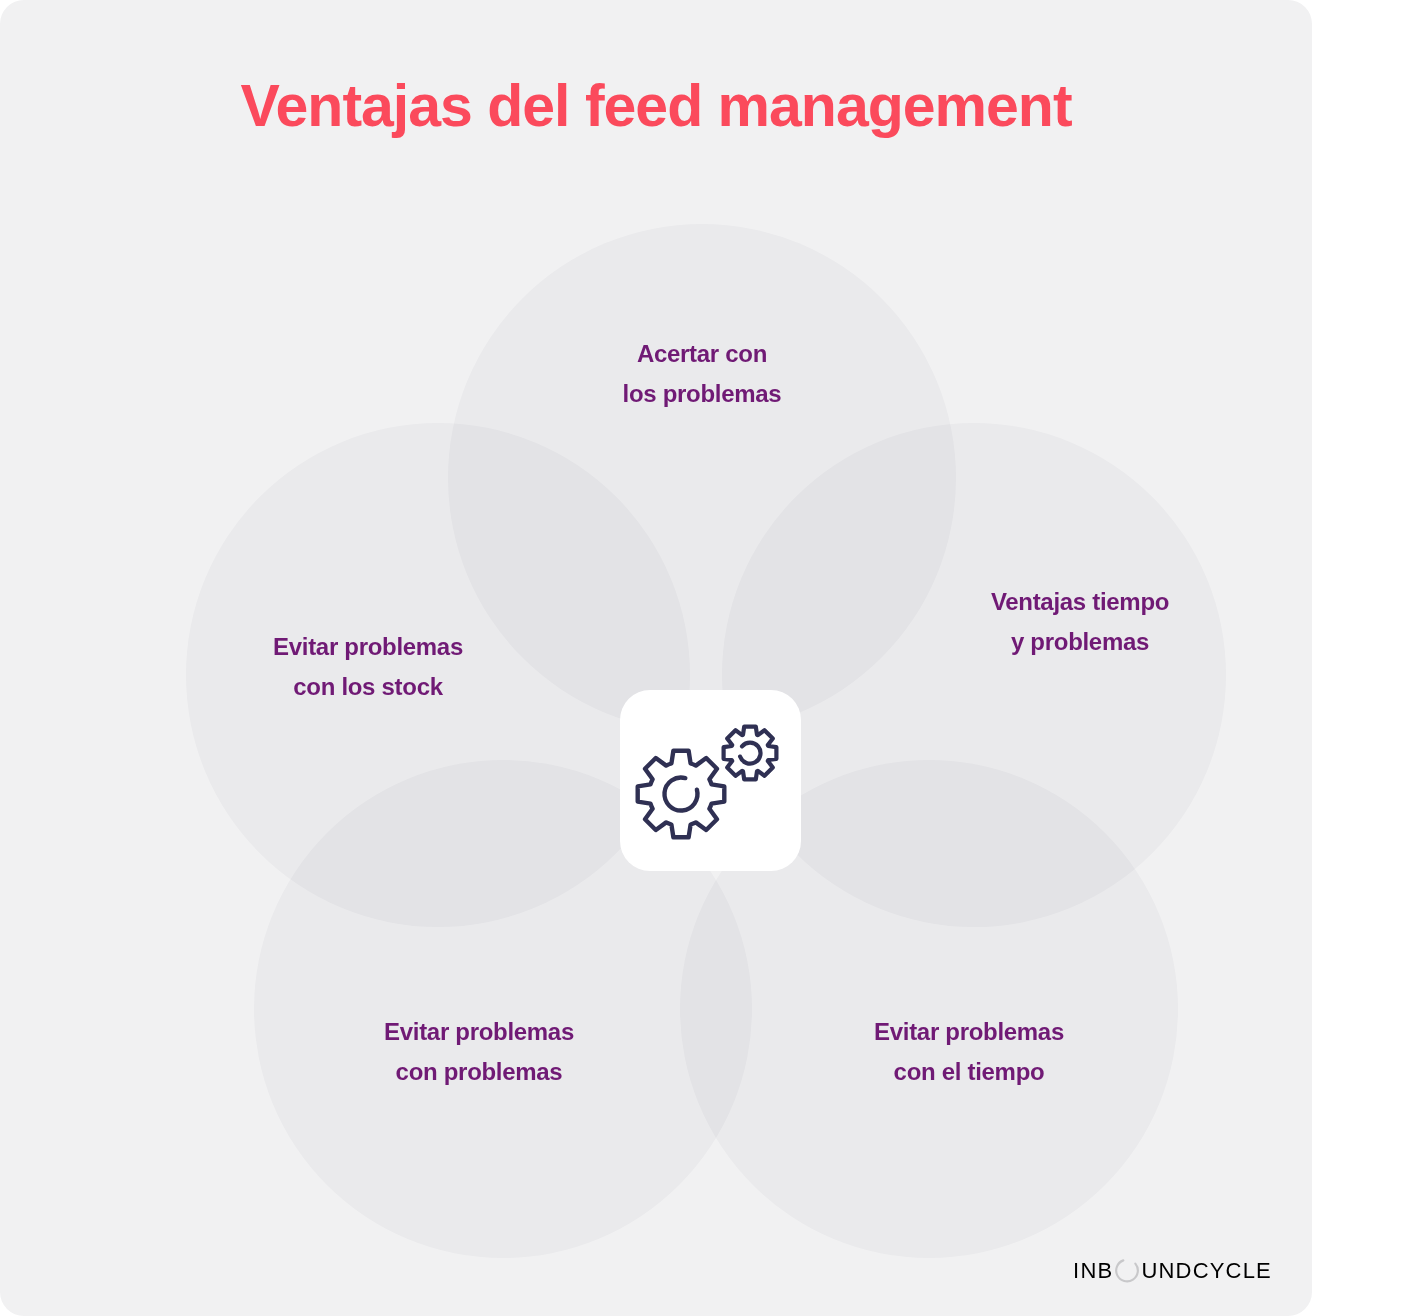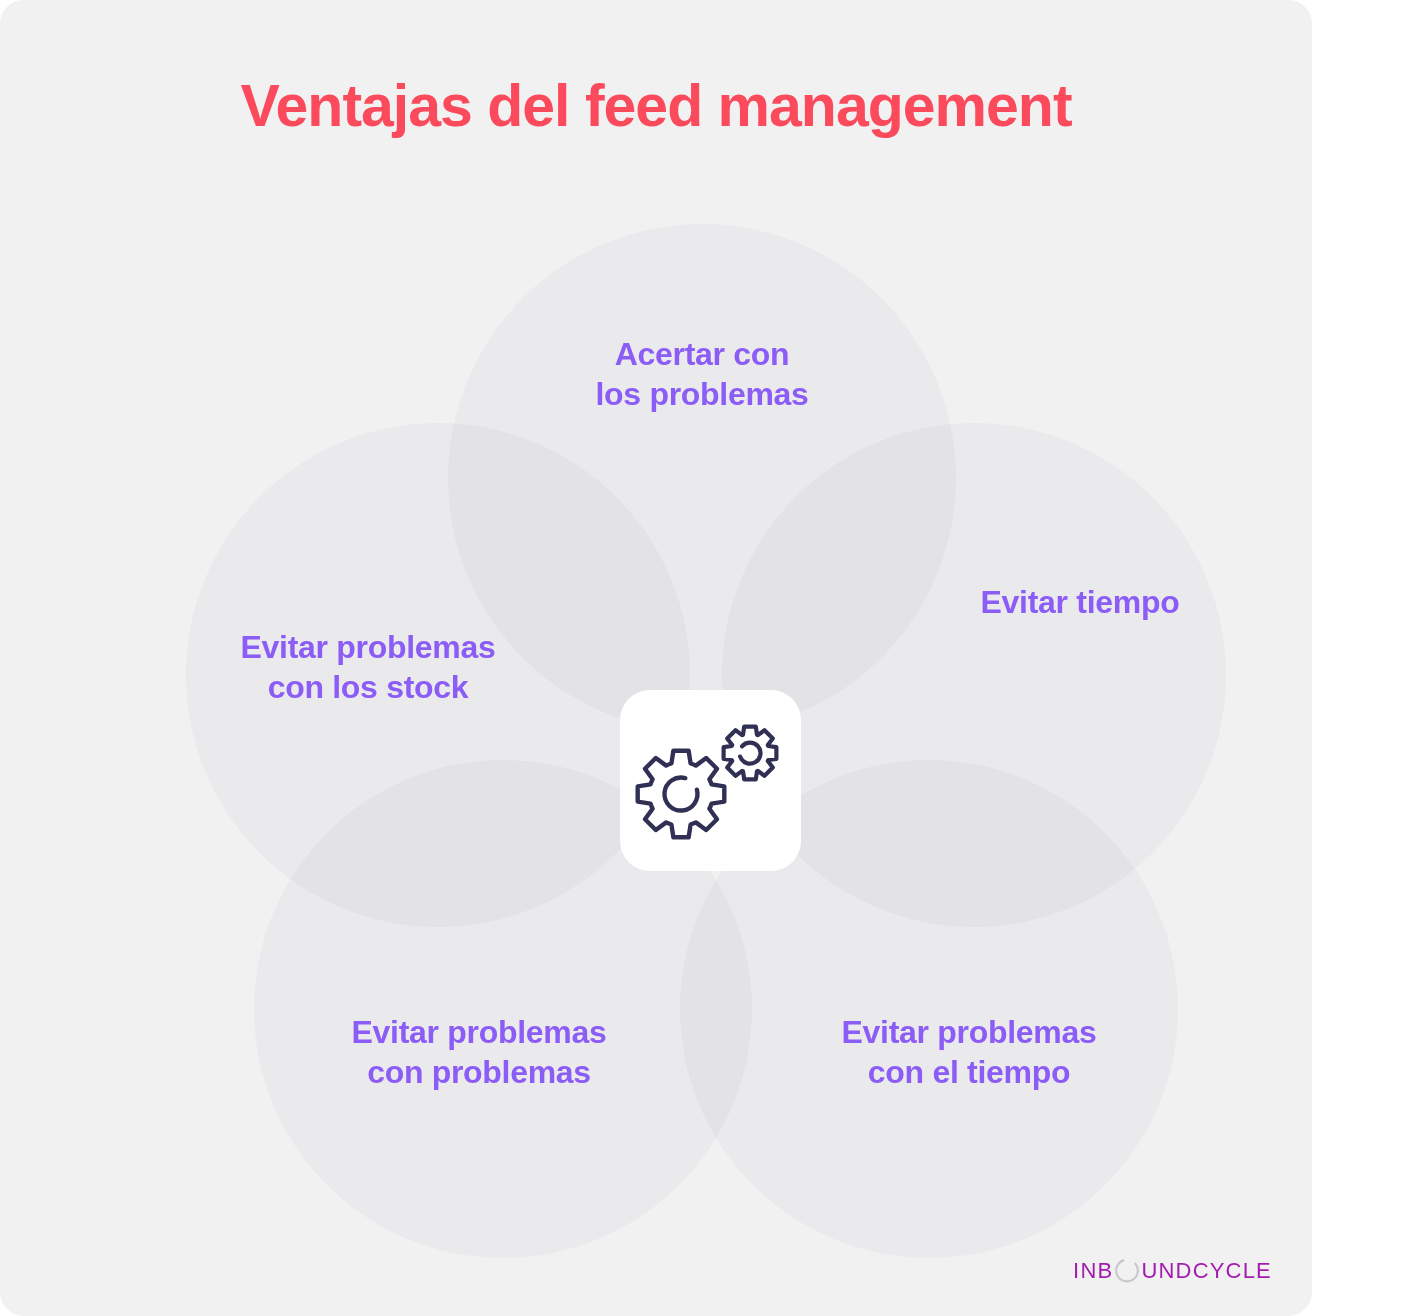--- a/index.html
+++ b/index.html
@@ -18,38 +18,38 @@
     position:absolute;border-radius:50%;
     background:rgba(40,40,60,0.032);
   }
   .c-top{left:448px;top:224px;width:508px;height:508px;}
   .c-left{left:186px;top:423px;width:504px;height:504px;}
   .c-right{left:722px;top:423px;width:504px;height:504px;}
   .c-bleft{left:254px;top:760px;width:498px;height:498px;}
   .c-bright{left:680px;top:760px;width:498px;height:498px;}
   .benefit{
     position:absolute;width:360px;text-align:center;
-    font-size:32px;line-height:40px;font-weight:700;
-    color:#8b5cf6;letter-spacing:-0.3px;
+    font-size:24px;line-height:40px;font-weight:700;
+    color:#701a75;letter-spacing:-0.3px;
   }
   .l-top{left:522px;top:334px;}
   .l-right{left:900px;top:582px;}
   .l-left{left:188px;top:627px;}
   .l-bleft{left:299px;top:1012px;}
   .l-bright{left:789px;top:1012px;}
   .center-card{
     position:absolute;left:620px;top:690px;width:181px;height:181px;
     background:#ffffff;border-radius:30px;
   }
   .center-card svg{display:block;width:181px;height:181px;}
   .logo{
     position:absolute;right:40px;top:1254px;height:34px;
     display:flex;align-items:center;
     font-size:22px;font-weight:400;letter-spacing:1.2px;
-    color:#a21caf;
+    color:#000000;
   }
   .logo svg{display:block;margin:0 1px 2px 1px;}
 </style>
 </head>
 <body>
 
 <div class="canvas">
 
   <h1 class="title">Ventajas del feed management</h1>
 
@@ -58,21 +58,22 @@
   <div class="circle c-right"></div>
   <div class="circle c-bleft"></div>
   <div class="circle c-bright"></div>
 
   <div class="benefit l-top">
     <div>Acertar con</div>
     <div>los problemas</div>
   </div>
 
   <div class="benefit l-right">
-    <div>Evitar tiempo</div>
+    <div>Ventajas tiempo</div>
+    <div>y problemas</div>
   </div>
 
   <div class="benefit l-left">
     <div>Evitar problemas</div>
     <div>con los stock</div>
   </div>
 
   <div class="benefit l-bleft">
     <div>Evitar problemas</div>
     <div>con problemas</div>

